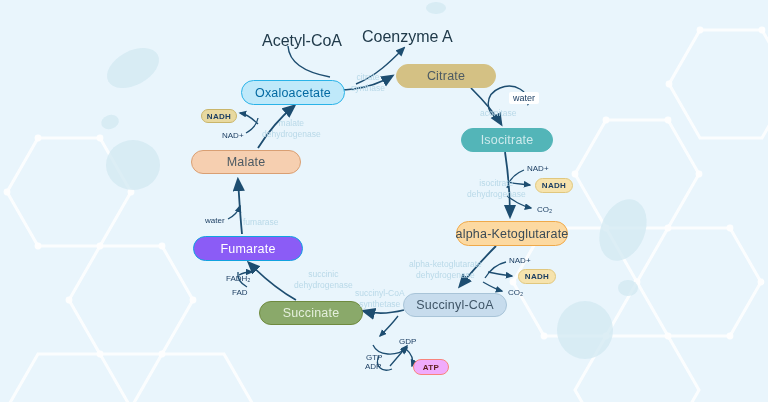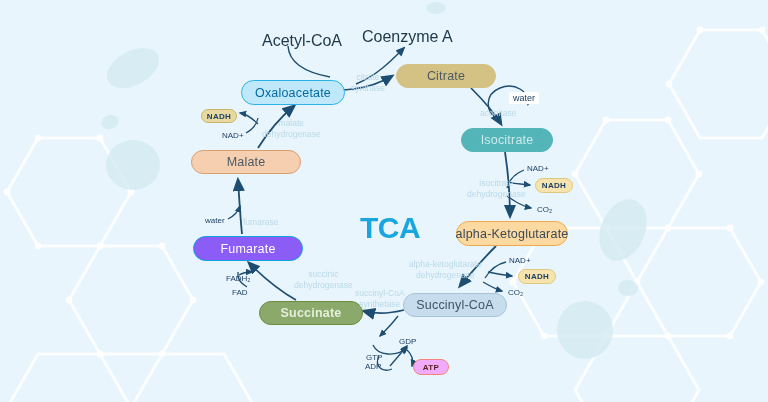--- a/index.html
+++ b/index.html
@@ -164,30 +164,29 @@
       <path d="M228,219 C234,216 238,212 240,206" stroke-width="1.3" marker-end="url(#ahs)"></path>
 
       <path d="M258,148 C268,132 282,116 294,106" stroke-width="1.8" marker-end="url(#ahb)"></path>
 
       <path d="M246,133 C253,129 257,124 258,118" stroke-width="1.3"></path>
       <path d="M258,124 C252,118 246,114 240,113" stroke-width="1.3" marker-end="url(#ahs)"></path>
     </g>
   </svg>
 
   <div id="title" style="color: rgb(25, 166, 224); left: 330px; top: 148px; width: 120px;">
-    <div>TCA</div>
   </div>
 
   <div id="node-host">
       <div class="node" style="left: 241px; top: 80px; width: 104px; height: 25px; background: rgb(191, 233, 250); border: 1.5px solid rgb(43, 179, 232); color: #0369a1;">Oxaloacetate</div>
       <div class="node" style="left: 396px; top: 64px; width: 100px; height: 24px; background: rgb(212, 193, 132); border: 1.5px solid rgb(212, 193, 132); color: rgb(76, 90, 99);">Citrate</div>
       <div class="node" style="left: 461px; top: 128px; width: 92px; height: 24px; background: rgb(83, 181, 184); border: 1.5px solid rgb(83, 181, 184); color: rgb(205, 234, 236);">Isocitrate</div>
       <div class="node" style="left: 456px; top: 221px; width: 112px; height: 25px; background: rgb(252, 217, 161); border: 1.5px solid rgb(239, 169, 74); color: rgb(58, 74, 86);">alpha-Ketoglutarate</div>
       <div class="node" style="left: 403px; top: 293px; width: 104px; height: 24px; background: rgb(199, 220, 237); border: 1.5px solid rgb(168, 196, 216); color: rgb(63, 85, 103);">Succinyl-CoA</div>
-      <div class="node" style="left: 259px; top: 301px; width: 104px; height: 24px; background: rgb(138, 169, 106); border: 1.5px solid rgb(111, 138, 63); color: rgb(228, 239, 220); font-weight: bold;">Succinate</div>
+      <div class="node" style="left: 259px; top: 301px; width: 104px; height: 24px; background: rgb(138, 169, 106); border: 1.5px solid rgb(111, 138, 63); color: rgb(228, 239, 220);">Succinate</div>
       <div class="node" style="left: 193px; top: 236px; width: 110px; height: 25px; background: #8b5cf6; border: 1.5px solid rgb(17, 162, 224); color: rgb(255, 255, 255);">Fumarate</div>
       <div class="node" style="left: 191px; top: 150px; width: 110px; height: 24px; background: rgb(246, 207, 176); border: 1.5px solid rgb(217, 159, 115); color: rgb(76, 90, 99);">Malate</div>
     </div>
   <div id="badge-host">
       <div class="badge" style="left: 201px; top: 109px; width: 36px; height: 14px; background: rgb(232, 217, 160); border: 1px solid rgb(201, 181, 106); color: rgb(29, 63, 99);">NADH</div>
       <div class="badge" style="left: 535px; top: 178px; width: 38px; height: 15px; background: rgb(246, 227, 173); border: 1px solid rgb(224, 199, 126); color: rgb(29, 63, 99);">NADH</div>
       <div class="badge" style="left: 518px; top: 269px; width: 38px; height: 15px; background: rgb(246, 227, 173); border: 1px solid rgb(224, 199, 126); color: rgb(29, 63, 99);">NADH</div>
       <div class="badge" style="left: 413px; top: 359px; width: 36px; height: 16px; background: #f0abfc; border: 1px solid rgb(248, 131, 124); color: rgb(92, 28, 28);">ATP</div>
     </div>
   <div id="label-host">

